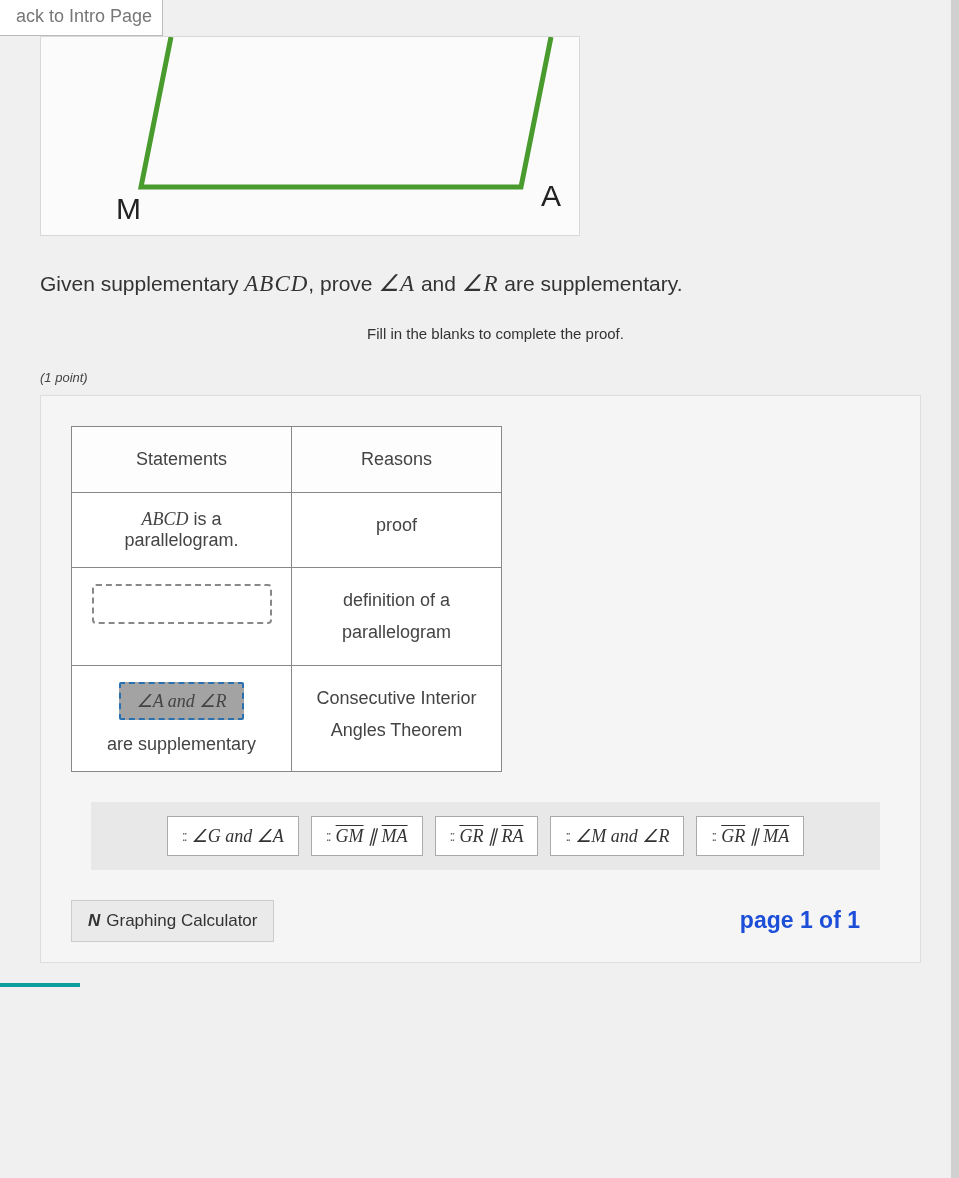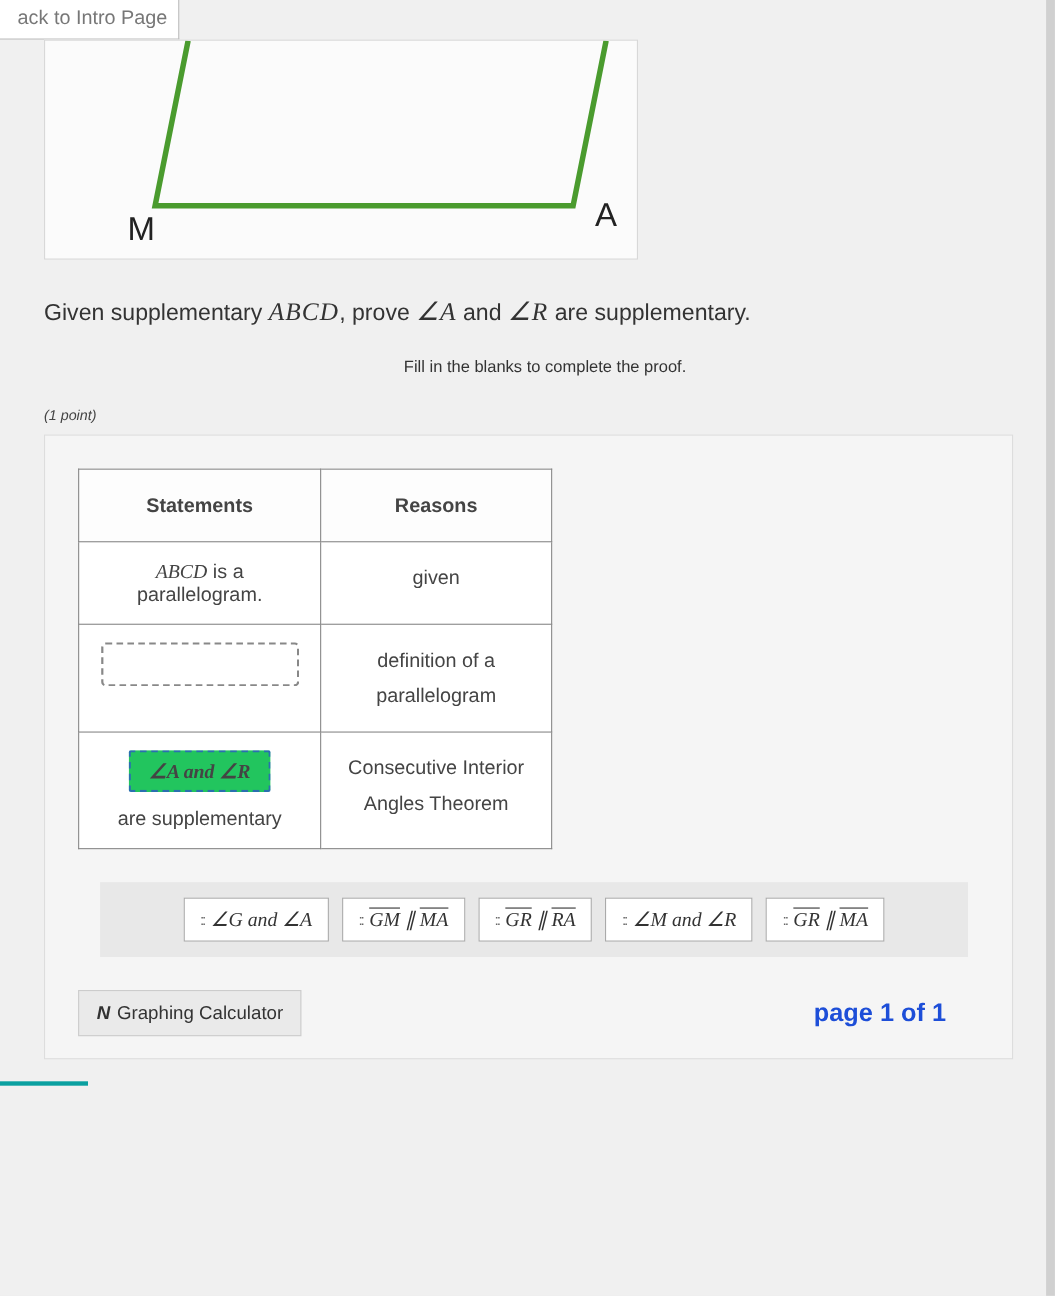--- a/index.html
+++ b/index.html
@@ -65,41 +65,40 @@
   table.proof th, table.proof td {
     border: 1px solid #888;
     padding: 16px 14px;
     font-size: 18px;
     vertical-align: top;
     text-align: center;
     color:#444;
   }
   table.proof th {
     text-align: center;
-    font-weight: bold;
+    font-weight: normal;
     background: #fdfdfd;
     padding: 22px 10px;
   }
   table.proof td:first-child { width: 220px; }
   table.proof td:last-child { width: 210px; line-height:1.8; }
   .mathit2 { font-style: italic; font-family: "Times New Roman", serif; }
   .dropzone-empty {
     border: 2px dashed #888;
     border-radius: 4px;
     width: 180px;
     height: 40px;
     display: inline-block;
   }
   .dropzone-filled {
     border: 2px dashed #2a6fb0;
     border-radius: 2px;
     padding: 6px 16px;
     display: inline-block;
-    background:#22c55e;
-    font-weight:bold;
+    background:#a3a3a3;
   }
   .tile-row {
     display: flex;
     flex-wrap: wrap;
     gap: 12px;
     justify-content: center;
     margin: 10px 20px 10px 20px;
     background: #e8e8e8;
     padding: 14px;
   }
@@ -171,21 +170,21 @@
     <table class="proof">
       <tbody>
           <tr>
         <th>Statements</th>
         <th>Reasons</th>
       </tr>
       <tr>
         <td>
           <span class="mathit2">ABCD</span><span> is a parallelogram.</span>
         </td>
-        <td>given</td>
+        <td>proof</td>
       </tr>
       <tr>
         <td>
           <span class="dropzone-empty"></span>
         </td>
         <td>definition of a parallelogram</td>
       </tr>
       <tr>
         <td>
           <span class="dropzone-filled">

